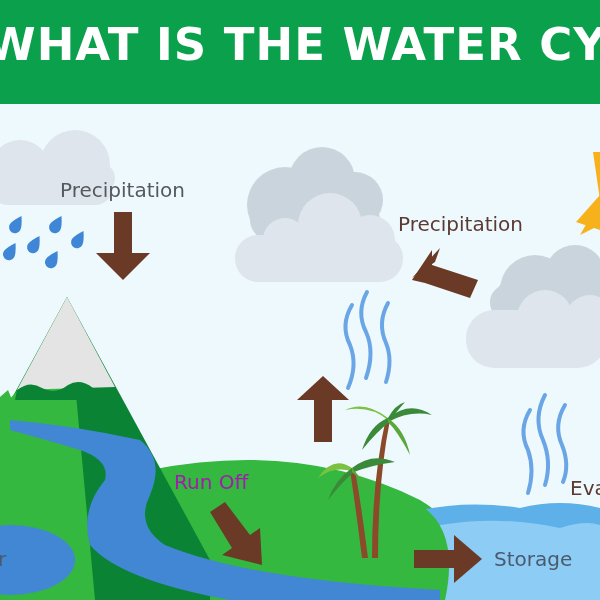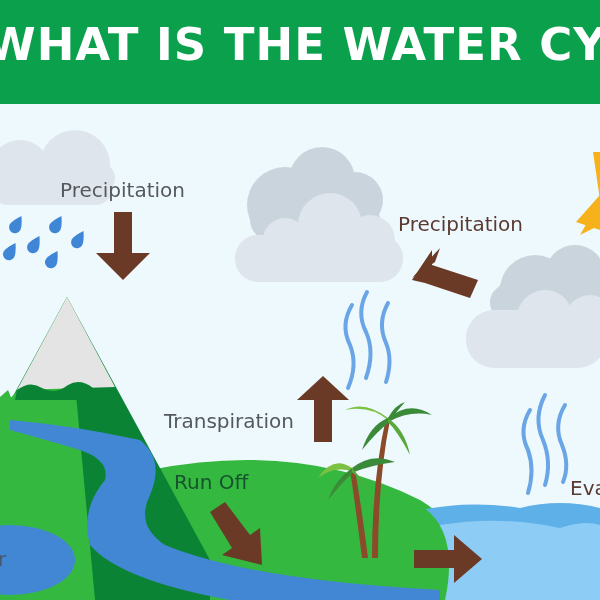--- a/index.html
+++ b/index.html
@@ -130,17 +130,17 @@
       <polygon points="210,512 225,502 250,535 260,528 262,565 222,555 232,548"></polygon>
     </g>
     <g fill="#6b3a26">
       <rect x="414" y="550" width="42" height="18"></rect>
       <polygon points="454,535 482,559 454,583"></polygon>
     </g>
   </svg>
 
   <div class="label dark" style="left:60px; top:74px;">Precipitation</div>
   <div class="label brown" style="left:398px; top:108px;">Precipitation</div>
-  <div class="label dark" style="left:164px; top:305px;">Transpiration</div>
-  <div class="label brown" style="left:174px; top:366px; color:#14532d;text-align:right;">Run Off</div>
+  <div class="label brown" style="left:174px; top:366px; color:#a21caf;text-align:right;">Run Off</div>
   <div class="label brown" style="left:570px; top:372px;">Eva</div>
+  <div class="label blue" style="left:494px; top:443px;">Storage</div>
   <div class="label blue" style="left:-2px; top:443px;">r</div>
 </div>
 
 </body></html>

